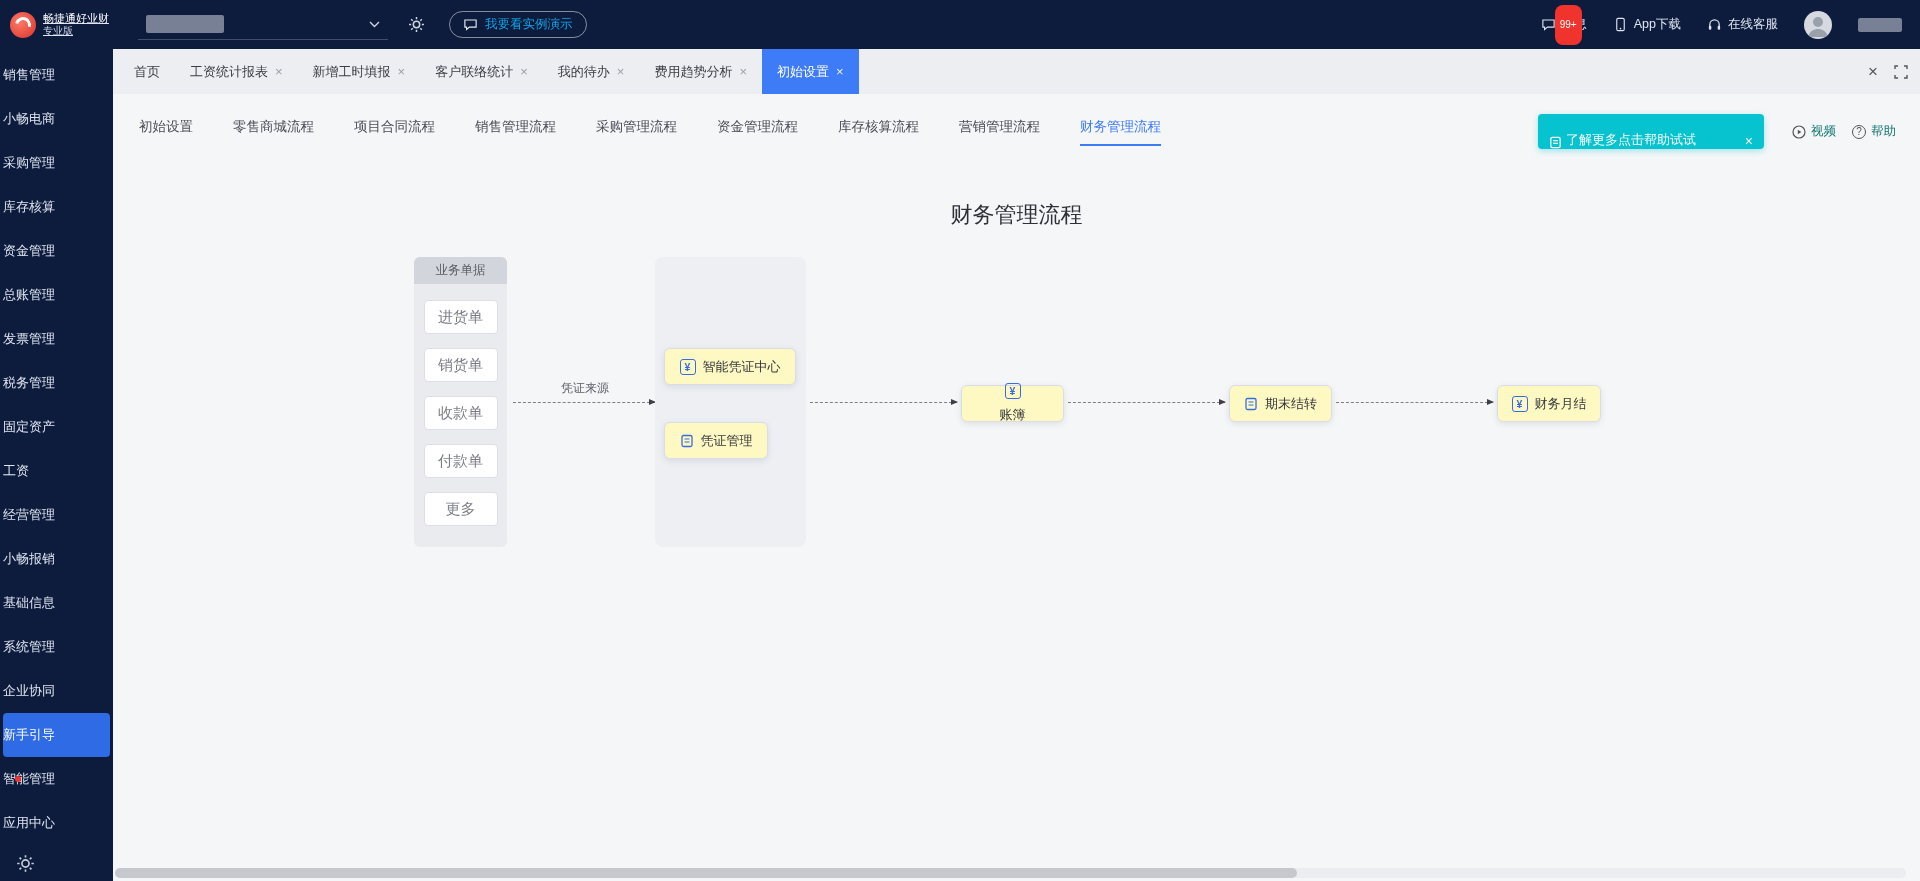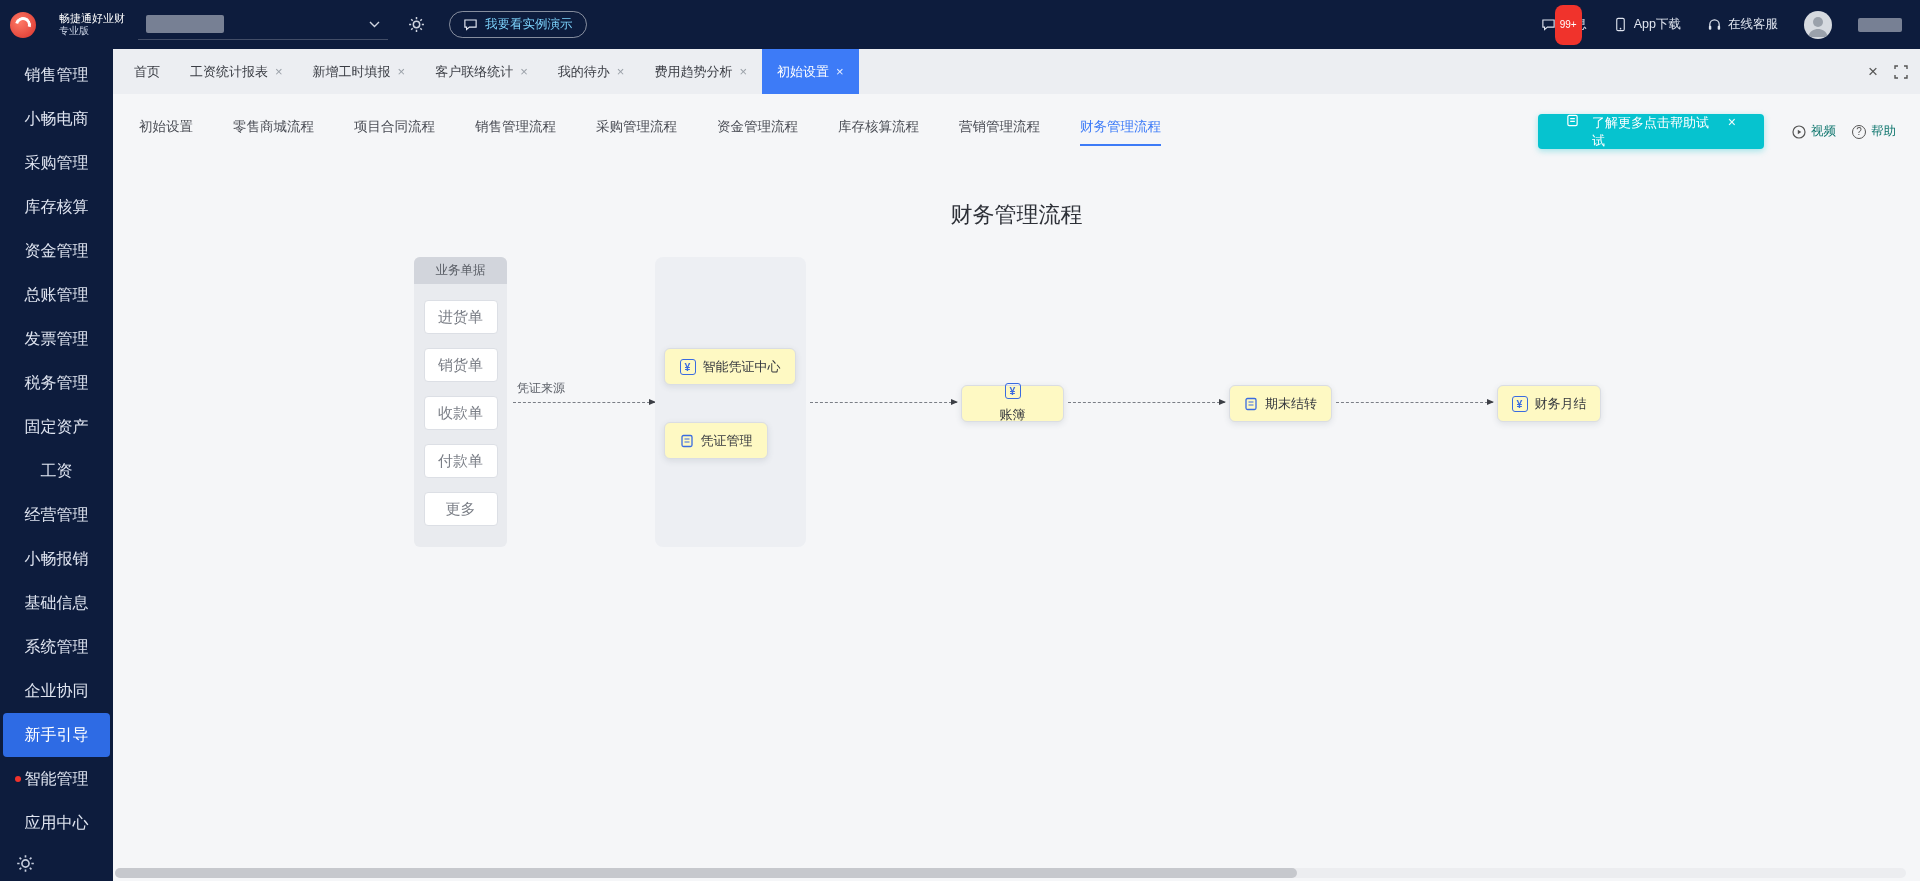--- a/index.html
+++ b/index.html
@@ -2,41 +2,41 @@
 <html><head>
 <meta charset="utf-8">
 <style>
   * { box-sizing: border-box; }
   html,body { margin:0; padding:0; }
   body { width:1920px; height:881px; background:#fff; font-family:"Liberation Sans","DejaVu Sans",sans-serif; }
   .app { position:relative; width:1920px; height:881px; overflow:hidden; background:#f5f6f8; }
 
   
   .topbar { position:absolute; top:0; left:0; width:1920px; height:49px; background:#0d1c3d; display:flex; align-items:center; color:#dfe4ef; z-index:20; }
-  .brand { display:flex; align-items:flex-start; gap:23px; width:122px; padding-left:10px; flex:none; }
+  .brand { display:flex; align-items:flex-start; gap:7px; width:122px; padding-left:10px; flex:none;text-decoration:underline; }
   .brand-logo { width:26px; height:26px; border-radius:50%; background:radial-gradient(circle at 38% 38%, #ff7a66, #d8322c); position:relative; flex:none; }
   .brand-logo::after { content:""; position:absolute; inset:5px; border-radius:50%; border:3px solid #fff; border-left-color:transparent; border-bottom-color:transparent; transform:rotate(-30deg); }
   .brand-text { line-height:1.2; }
   .brand-name { font-size:11px; color:#ffffff; white-space:nowrap; }
   .brand-edition { font-size:10px; color:#c7d0e2; }
   .company { display:flex; align-items:center; justify-content:space-between; margin-left:16px; width:250px; height:30px; border-bottom:1px solid rgba(255,255,255,0.22); padding:0 8px; cursor:pointer; }
   .redact { background:#8b92a3; opacity:.85; border-radius:2px; }
   .company-redact { width:78px; height:18px; }
   .tb-icon { display:inline-flex; align-items:center; justify-content:center; }
   .topbar-gear { margin-left:20px; cursor:pointer; }
-  .demo-pill { margin-left:24px; height:27px; border:1px solid rgba(255,255,255,.5); border-radius:14px; display:flex; align-items:center; gap:7px; padding:0 13px; font-size:12.5px; color:#7dd3fc; cursor:pointer; }
+  .demo-pill { margin-left:24px; height:27px; border:1px solid rgba(255,255,255,.5); border-radius:14px; display:flex; align-items:center; gap:7px; padding:0 13px; font-size:12.5px; color:#0ea5e9; cursor:pointer; }
   .tb-right { margin-left:auto; display:flex; align-items:center; gap:26px; padding-right:18px; font-size:12.5px; }
   .tb-item { display:flex; align-items:center; gap:6px; position:relative; cursor:pointer; white-space:nowrap; }
   .badge { position:absolute; top:-11px; left:14px; background:#f0332c; color:#fff; font-size:10px; line-height:1; padding:15px 5px; border-radius:8px; }
   .avatar { width:28px; height:28px; border-radius:50%; background:#d6dae0; overflow:hidden; flex:none; cursor:pointer; }
   .user-redact { width:44px; height:14px; }
 
   
   .sidebar { position:absolute; top:49px; left:0; bottom:0; width:113px; background:#0d1c3d; padding-top:4px; z-index:10; }
-  .side-item { height:44px; margin:0 3px; display:flex; align-items:center; justify-content:center; color:#dfe4f0; font-size:16px; border-radius:4px; position:relative; cursor:pointer; white-space:nowrap; }
+  .side-item { height:44px; margin:0 3px; display:flex; align-items:center; color:#dfe4f0; font-size:13px; border-radius:4px; position:relative; cursor:pointer; white-space:nowrap; }
   .side-item.active { background:#2e6be4; color:#fff; }
   .side-dot { position:absolute; left:12px; top:50%; margin-top:-3px; width:6px; height:6px; background:#f0332c; border-radius:50%; }
   .side-gear { position:absolute; bottom:8px; left:16px; cursor:pointer; }
 
   
   .main { position:absolute; top:49px; left:113px; right:0; bottom:0; background:#f5f6f8; }
 
   .tabbar { height:45px; background:#eceef2; display:flex; align-items:stretch; padding-left:6px; position:relative; }
   .tab { display:flex; align-items:center; gap:7px; padding:0 15px; font-size:13px; color:#3a3d44; cursor:pointer; white-space:nowrap; }
   .tab-close { color:#9aa0a8; font-size:13px; line-height:1; }
@@ -44,21 +44,21 @@
   .tab.active { background:#3d7bf7; color:#fff; }
   .tab.active .tab-close { color:#e8efff; }
   .tabbar-controls { position:absolute; right:12px; top:0; bottom:0; display:flex; align-items:center; gap:16px; color:#555; }
   .ctrl-close { font-size:17px; line-height:1; cursor:pointer; }
   .ctrl-close::after { content:"×"; }
 
   .subtabs { height:62px; padding:14px 0 0 26px; display:flex; align-items:center; gap:40px; font-size:13.5px; color:#4a4d55; position:relative; }
   .subtab { padding-bottom:8px; cursor:pointer; border-bottom:2px solid transparent; white-space:nowrap; }
   .subtab.active { color:#3d7bf7; border-bottom-color:#3d7bf7; }
 
-  .banner { position:absolute; top:20px; right:156px; width:226px; height:35px; background:#06c3cf; border-radius:4px; color:#fff; display:flex; align-items:flex-start; gap:13px; padding:0 28px; font-size:13px; cursor:pointer; box-shadow:0 2px 6px rgba(6,195,207,.35); }
+  .banner { position:absolute; top:20px; right:156px; width:226px; height:35px; background:#06c3cf; border-radius:4px; color:#fff; display:flex; align-items:flex-end; gap:4px; padding:0 11px; font-size:13px; cursor:pointer; box-shadow:0 2px 6px rgba(6,195,207,.35); }
   .banner-close { margin-left:auto; font-size:14px; cursor:pointer; opacity:.95; }
   .banner-close::after { content:"×"; }
   .help-links { position:absolute; top:29px; right:24px; display:flex; align-items:center; gap:16px; font-size:12.5px; color:#0f766e; }
   .help-link { display:flex; align-items:center; gap:5px; cursor:pointer; white-space:nowrap; }
   .q-icon { width:14px; height:14px; border:1.2px solid #555; border-radius:50%; display:inline-flex; align-items:center; justify-content:center; font-size:10px; color:#555; }
   .q-icon::after { content:"?"; }
 
   
   .canvas { position:relative; height:725px; }
   .flow-title { position:absolute; top:44px; left:0; width:100%; text-align:center; font-size:22px; color:#2e3138; }
@@ -69,21 +69,21 @@
   .src-btn { width:74px; height:34px; background:#fff; border:1px solid #dcdfe5; border-radius:4px; display:flex; align-items:center; justify-content:center; font-size:15px; color:#7a7e86; cursor:pointer; }
 
   .mid-panel { position:absolute; left:542px; top:101px; width:151px; height:290px; background:#edeff3; border-radius:8px; }
 
   .flow-node { position:absolute; height:37px; background:#fef9c3; border:1px solid #dadde3; border-radius:6px; box-shadow:0 2px 6px rgba(60,70,90,.12); display:flex; align-items:center; justify-content:center; gap:7px; font-size:13px; color:#34373e; cursor:pointer; white-space:nowrap; }
   .yen-icon { width:16px; height:16px; border:1.5px solid #3a6be0; border-radius:3px; color:#3a6be0; font-size:10.5px; font-weight:bold; display:inline-flex; align-items:center; justify-content:center; flex:none; }
   .yen-icon::after { content:"¥"; }
 
   .arrow { position:absolute; height:0; border-top:1px dashed #7a7e86; }
   .arrow::after { content:""; position:absolute; right:-1px; top:-4px; width:0; height:0; border-left:7px solid #3c3f45; border-top:3.5px solid transparent; border-bottom:3.5px solid transparent; }
-  .arrow-label { position:absolute; left:404px; top:224px; width:136px; font-size:12px; color:#5c6068; }
+  .arrow-label { position:absolute; left:404px; top:224px; width:136px; text-align:center; font-size:12px; color:#5c6068; }
 
   .hscroll { position:absolute; bottom:3px; left:2px; right:14px; height:10px; background:#ecedf0; border-radius:5px; }
   .hscroll-thumb { position:absolute; left:0; top:0; height:10px; width:66%; background:#c6c8cd; border-radius:5px; cursor:pointer; }
 </style>
 </head>
 <body>
 
 <div class="app">
 
   <div class="topbar">

